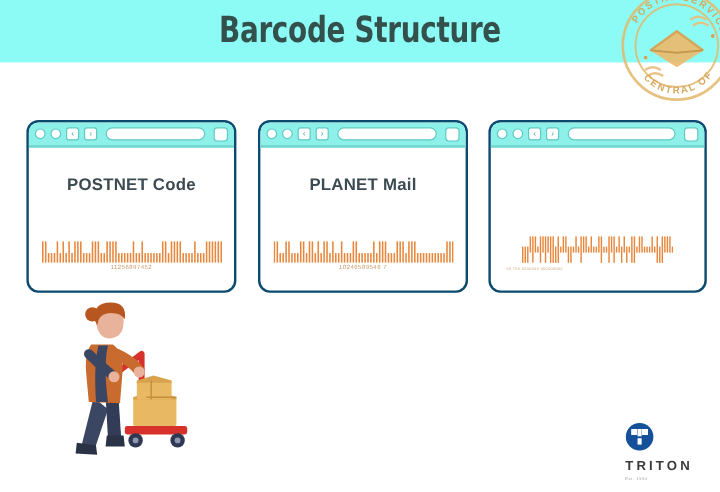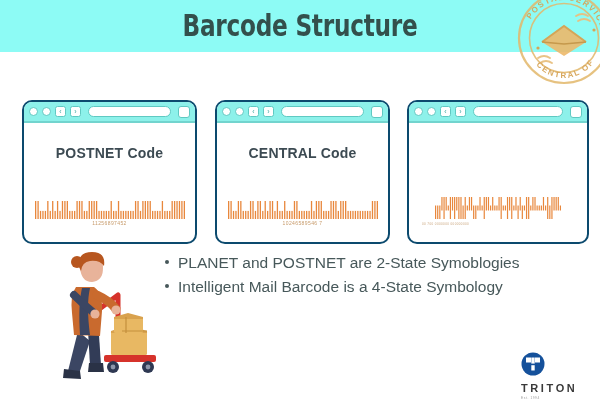--- a/index.html
+++ b/index.html
@@ -263,21 +263,21 @@
   <div class="card c2">
     <div class="chrome">
       <span class="dot"></span>
       <span class="dot"></span>
       <span class="navbtn">‹</span>
       <span class="navbtn">›</span>
       <span class="addr"></span>
       <span class="sqbtn"></span>
     </div>
     <div class="card-body">
-      <div class="card-title">CENTRAL Code</div>
+      <div class="card-title">PLANET Mail</div>
       <div class="bc-wrap">
         <svg class="barcode" width="150" height="18" viewBox="0 0 300 36">
           <g fill="#E8873C" id="pl">
               <rect x="0.00" y="0.00" width="2.6" height="36.00"></rect>
               <rect x="4.88" y="0.00" width="2.6" height="36.00"></rect>
               <rect x="9.75" y="19.80" width="2.6" height="16.20"></rect>
               <rect x="14.63" y="19.80" width="2.6" height="16.20"></rect>
               <rect x="19.50" y="0.00" width="2.6" height="36.00"></rect>
               <rect x="24.38" y="0.00" width="2.6" height="36.00"></rect>
               <rect x="29.25" y="19.80" width="2.6" height="16.20"></rect>
@@ -416,24 +416,20 @@
               <rect x="241.14" y="4.00" width="2.4" height="27.00"></rect>
               <rect x="245.37" y="4.00" width="2.4" height="27.00"></rect>
               <rect x="249.60" y="21.00" width="2.4" height="10.00"></rect>
             </g>
         </svg>
         <div class="bc-num tiny">00 700 0000000 000000000</div>
       </div>
     </div>
   </div>
 
-  <ul class="bullets">
-    <li>PLANET and POSTNET are 2-State Symoblogies</li>
-    <li>Intelligent Mail Barcode is a 4-State Symbology</li>
-  </ul>
 
   <svg class="worker" viewBox="0 0 118 152">
 
     <path d="M38 70 L62 52 L62 112" stroke="#D6322B" stroke-width="5" fill="none" stroke-linecap="round" stroke-linejoin="round"></path>
 
     <rect x="55" y="88" width="36" height="24" rx="1.5" fill="#E8B863"></rect>
     <path d="M55 88 L72 82 L91 88 L91 90 L55 90 Z" fill="#D9A24E"></path>
     <rect x="58" y="74" width="29" height="16" rx="1.5" fill="#E8B863"></rect>
     <path d="M58 74 L72 70 L87 74 L87 76 L58 76 Z" fill="#D9A24E"></path>
     <path d="M70 74 L70 90 M66 88 L91 88" stroke="#C48F3D" stroke-width="1.2" fill="none"></path>

